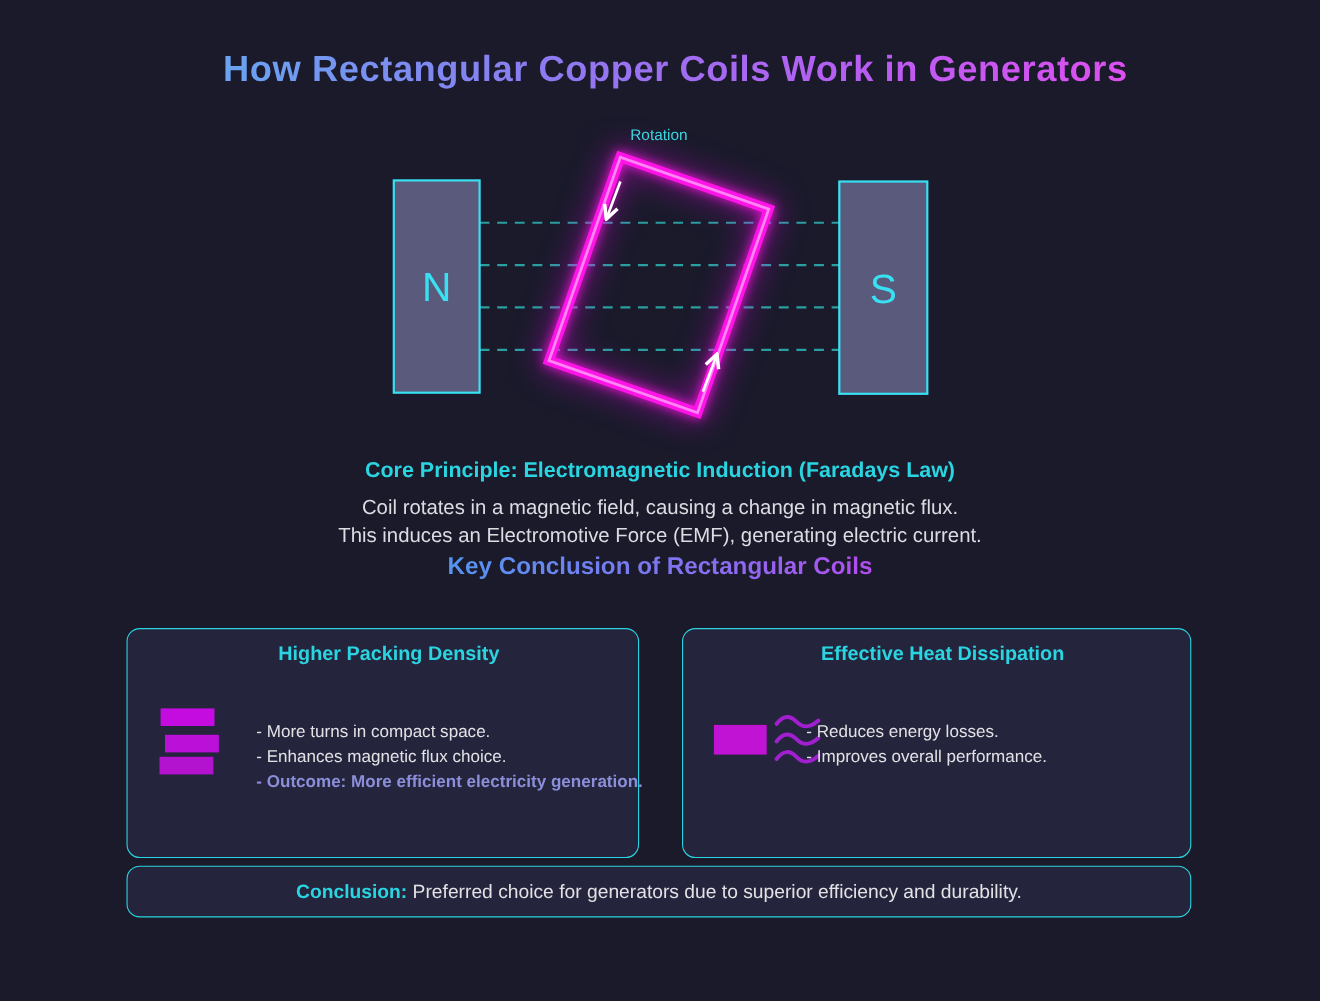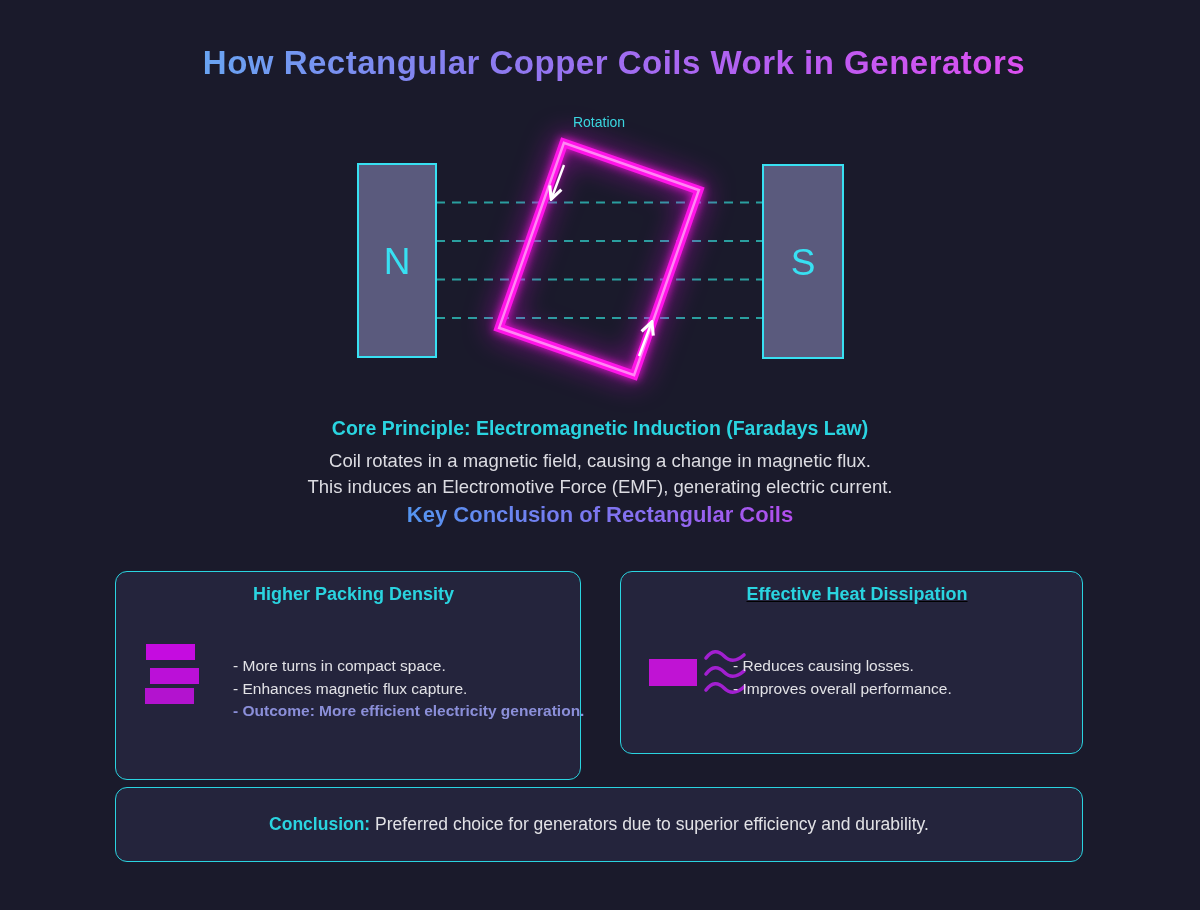--- a/index.html
+++ b/index.html
@@ -78,21 +78,21 @@
   }
 
   
   .card {
     position: absolute;
     background: #24243c;
     border: 1.5px solid #2ad4e0;
     border-radius: 12px;
   }
   .card-left  { left: 115px; top: 571px; width: 466px; height: 209px; }
-  .card-right { left: 620px; top: 571px; width: 463px; height: 183px; text-decoration: underline; }
+  .card-right { left: 620px; top: 571px; width: 463px; height: 209px; }
 
   .card-title {
     margin-top: 12px;
     text-align: center;
     font-size: 18px;
     font-weight: bold;
     color: #2ad4e0;
     margin-left: 11px;
   }
   .bullets {
@@ -127,21 +127,21 @@
     left: 0; top: 7px;
     width: 48px; height: 27px;
     background: #c013d4;
   }
   .heat-waves { position: absolute; left: 54px; top: -4px; }
 
   
   .conclusion-box {
     position: absolute;
     left: 115px; top: 787px;
-    width: 968px; height: 75px;
+    width: 968px; height: 47px;
     background: #24243c;
     border: 1.5px solid #2ad4e0;
     border-radius: 12px;
     display: flex;
     align-items: center;
     justify-content: center;
     font-size: 17.5px;
     color: #e2e2e6;
   }
   .conclusion-label {
@@ -196,39 +196,39 @@
 
   <div class="card card-left">
     <div class="card-title">Higher Packing Density</div>
     <div class="card-icon stack-icon">
       <div class="bar bar1"></div>
       <div class="bar bar2"></div>
       <div class="bar bar3"></div>
     </div>
     <div class="bullets bullets-left">
       <span class="bullet">- More turns in compact space.</span>
-      <span class="bullet">- Enhances magnetic flux capture.</span>
+      <span class="bullet">- Enhances magnetic flux choice.</span>
       <span class="outcome">- Outcome: More efficient electricity generation.</span>
     </div>
   </div>
 
   <div class="card card-right">
     <div class="card-title">Effective Heat Dissipation</div>
     <div class="card-icon heat-icon">
       <div class="heat-rect"></div>
       <svg class="heat-waves" width="54" height="52" viewBox="0 0 54 52">
         <g fill="none" stroke="#a21fd0" stroke-width="3.6" stroke-linecap="round">
           <path d="M3,10 C9,2 15,2 21,8 S33,14 41,7"></path>
           <path d="M3,26 C9,18 15,18 21,24 S33,30 41,23"></path>
           <path d="M3,42 C9,34 15,34 21,40 S33,46 41,39"></path>
         </g>
       </svg>
     </div>
     <div class="bullets bullets-right">
-      <span class="bullet">- Reduces causing losses.</span>
+      <span class="bullet">- Reduces energy losses.</span>
       <span class="bullet">- Improves overall performance.</span>
     </div>
   </div>
 
   <div class="conclusion-box">
     <div>
       <span class="conclusion-label">Conclusion:</span><span> Preferred choice for generators due to superior efficiency and durability.</span>
     </div>
   </div>
 

